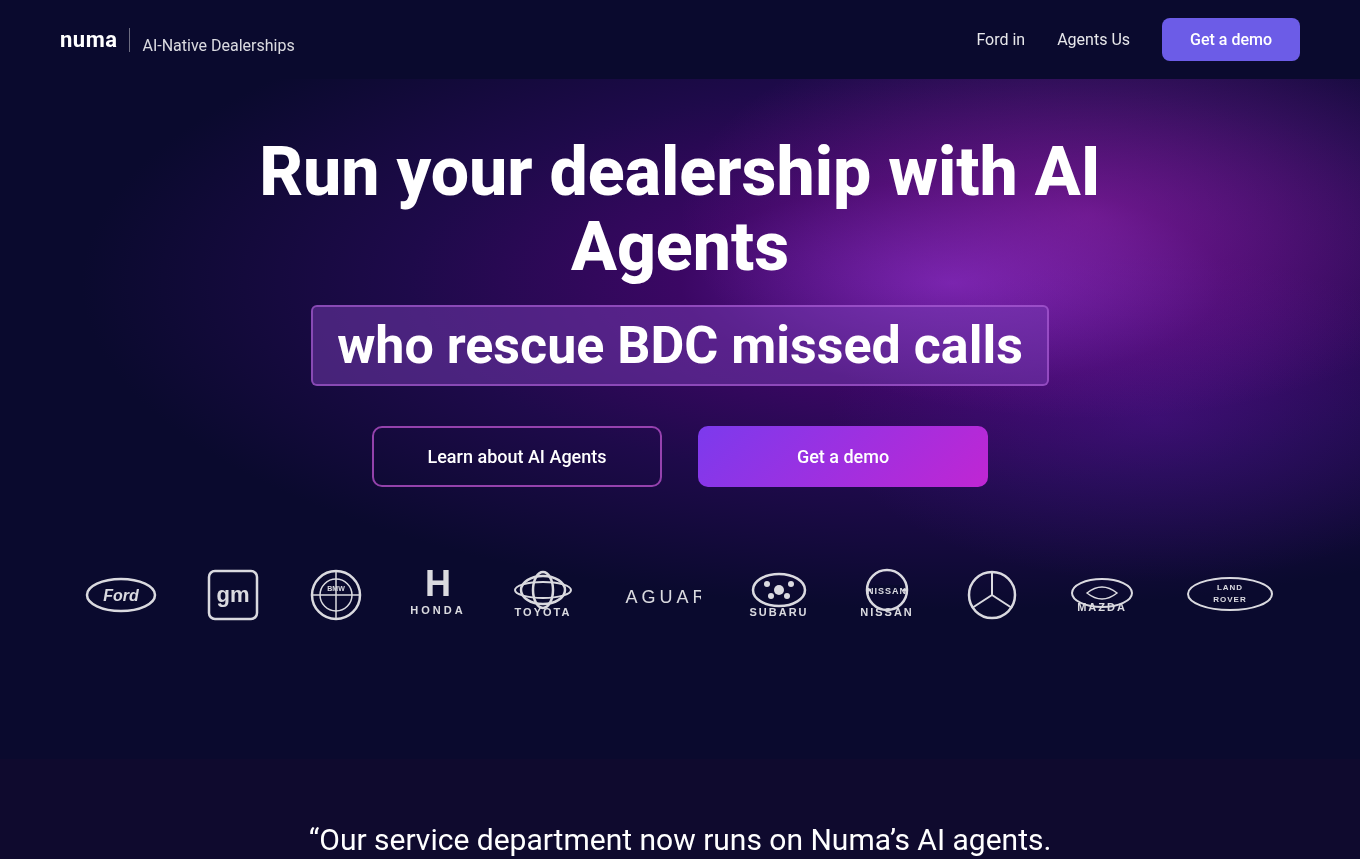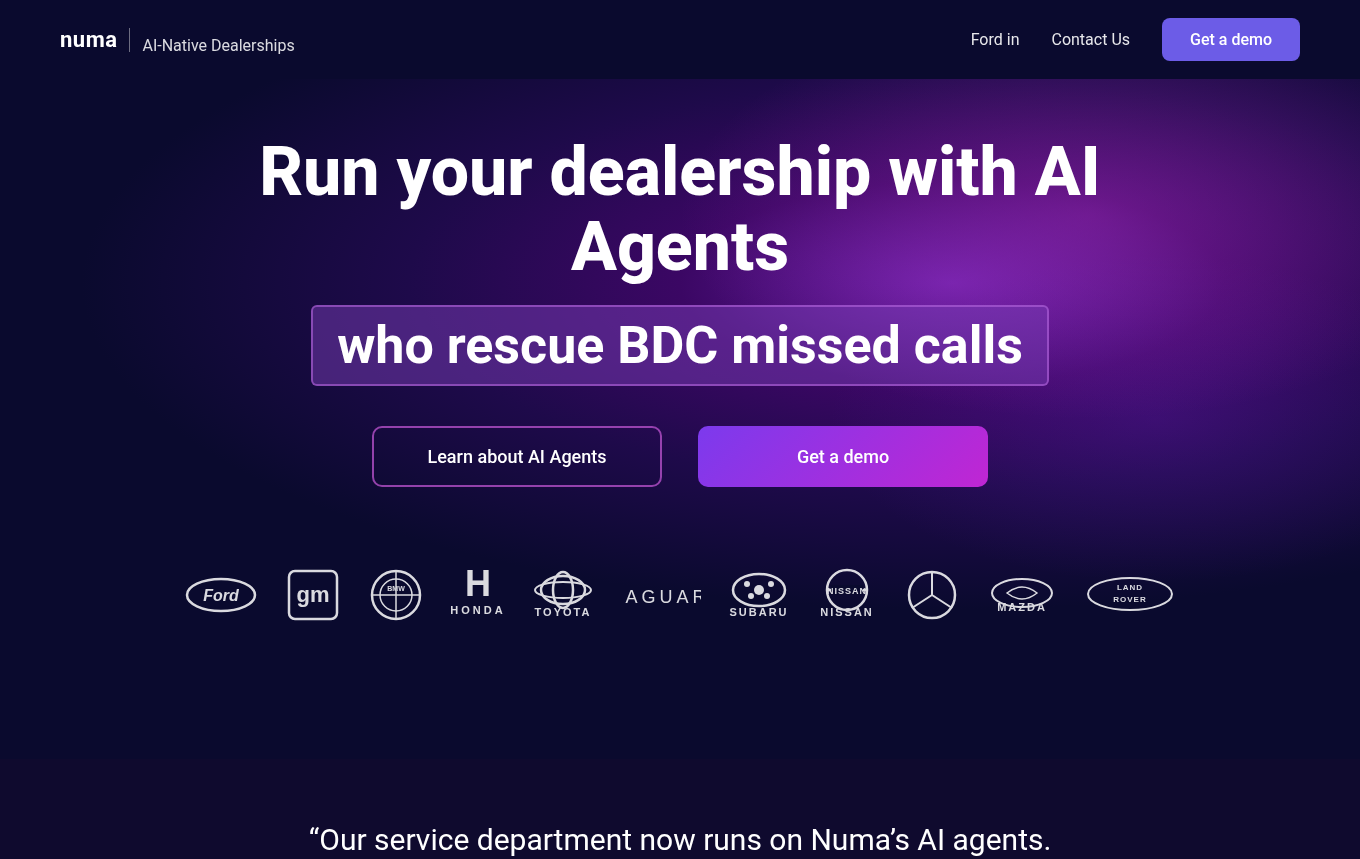--- a/index.html
+++ b/index.html
@@ -164,21 +164,21 @@
       min-width: 290px;
     }
 
     
     .logos-strip {
       position: relative;
       z-index: 2;
       display: flex;
       align-items: center;
       justify-content: center;
-      gap: 28px;
+      gap: 48px;
       flex-wrap: nowrap;
       text-decoration: underline;
     }
 
     .brand-logo {
       opacity: 0.85;
       display: flex;
       align-items: center;
       justify-content: center;
     }
@@ -206,21 +206,21 @@
 <body>
 
 <header class="header">
   <div class="logo-area">
     <span class="logo-text">numa</span>
     <div class="logo-divider"></div>
     <span class="logo-tagline">AI-Native Dealerships</span>
   </div>
   <nav class="nav-right">
     <button class="nav-link">Ford in</button>
-    <button class="nav-link">Contact Us</button>
+    <button class="nav-link">Agents Us</button>
     <button class="btn-get-demo-header">Get a demo</button>
   </nav>
 </header>
 
 <section class="hero">
   <h1 class="hero-title">Run your dealership with AI Agents</h1>
   <div class="hero-subtitle-wrapper">
     <span class="hero-subtitle">who rescue BDC missed calls</span>
   </div>
   <div class="hero-buttons">

